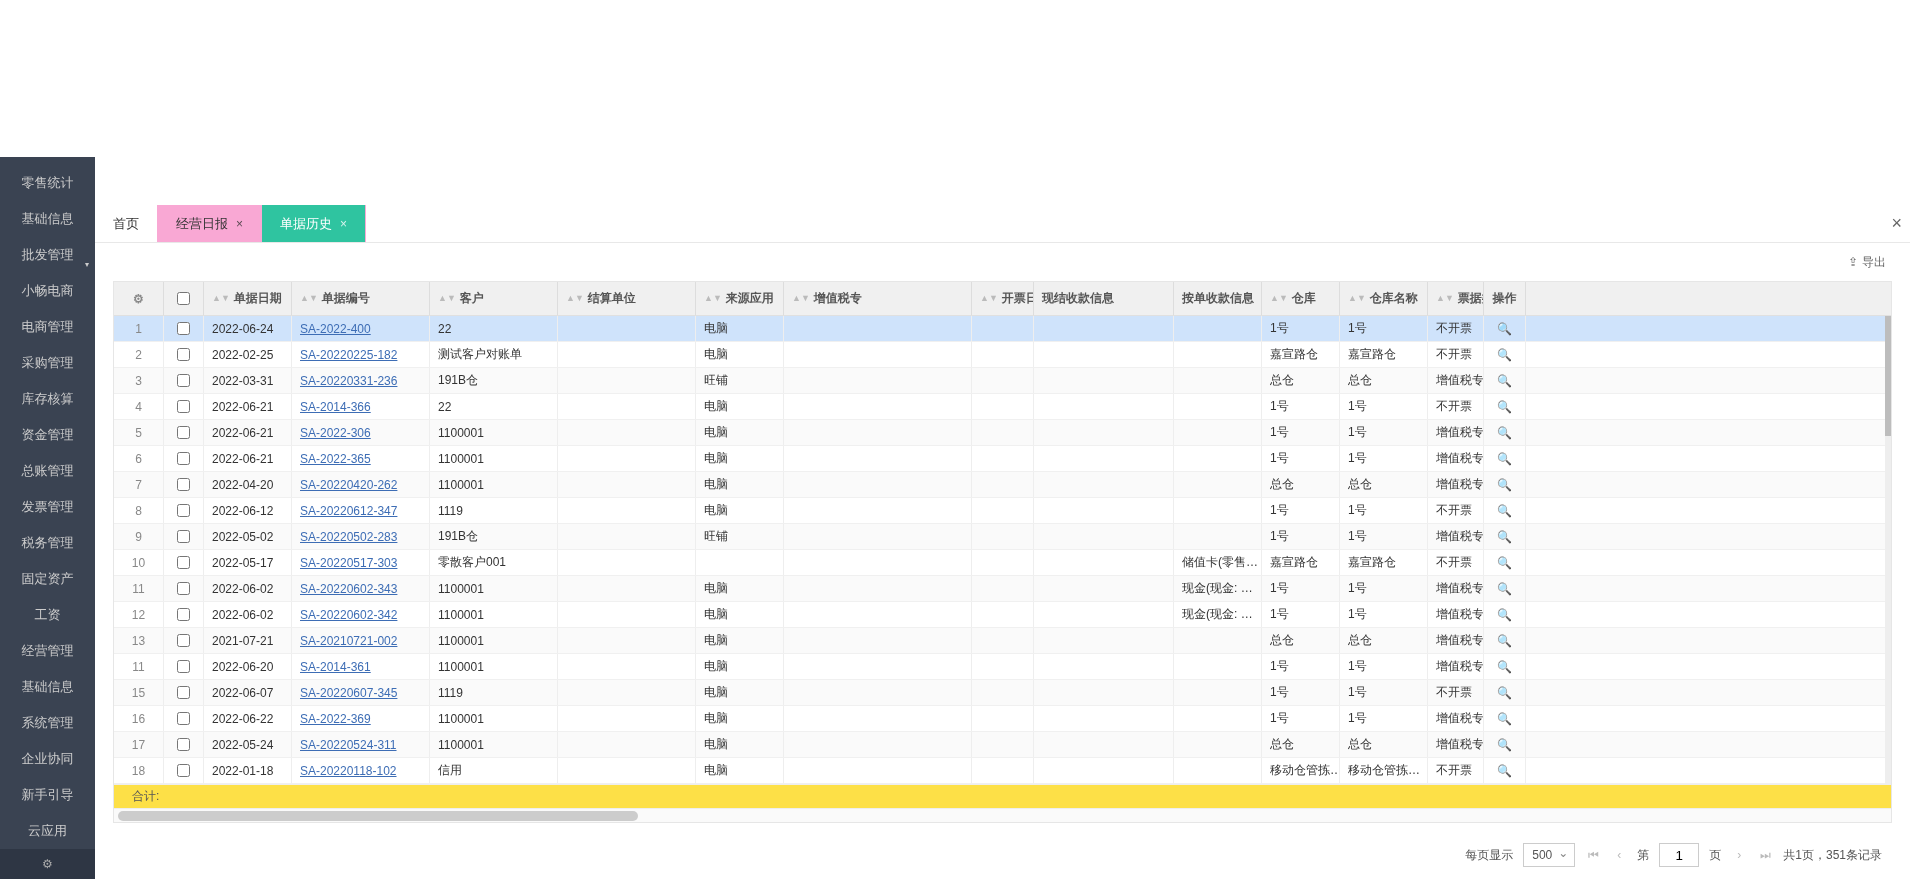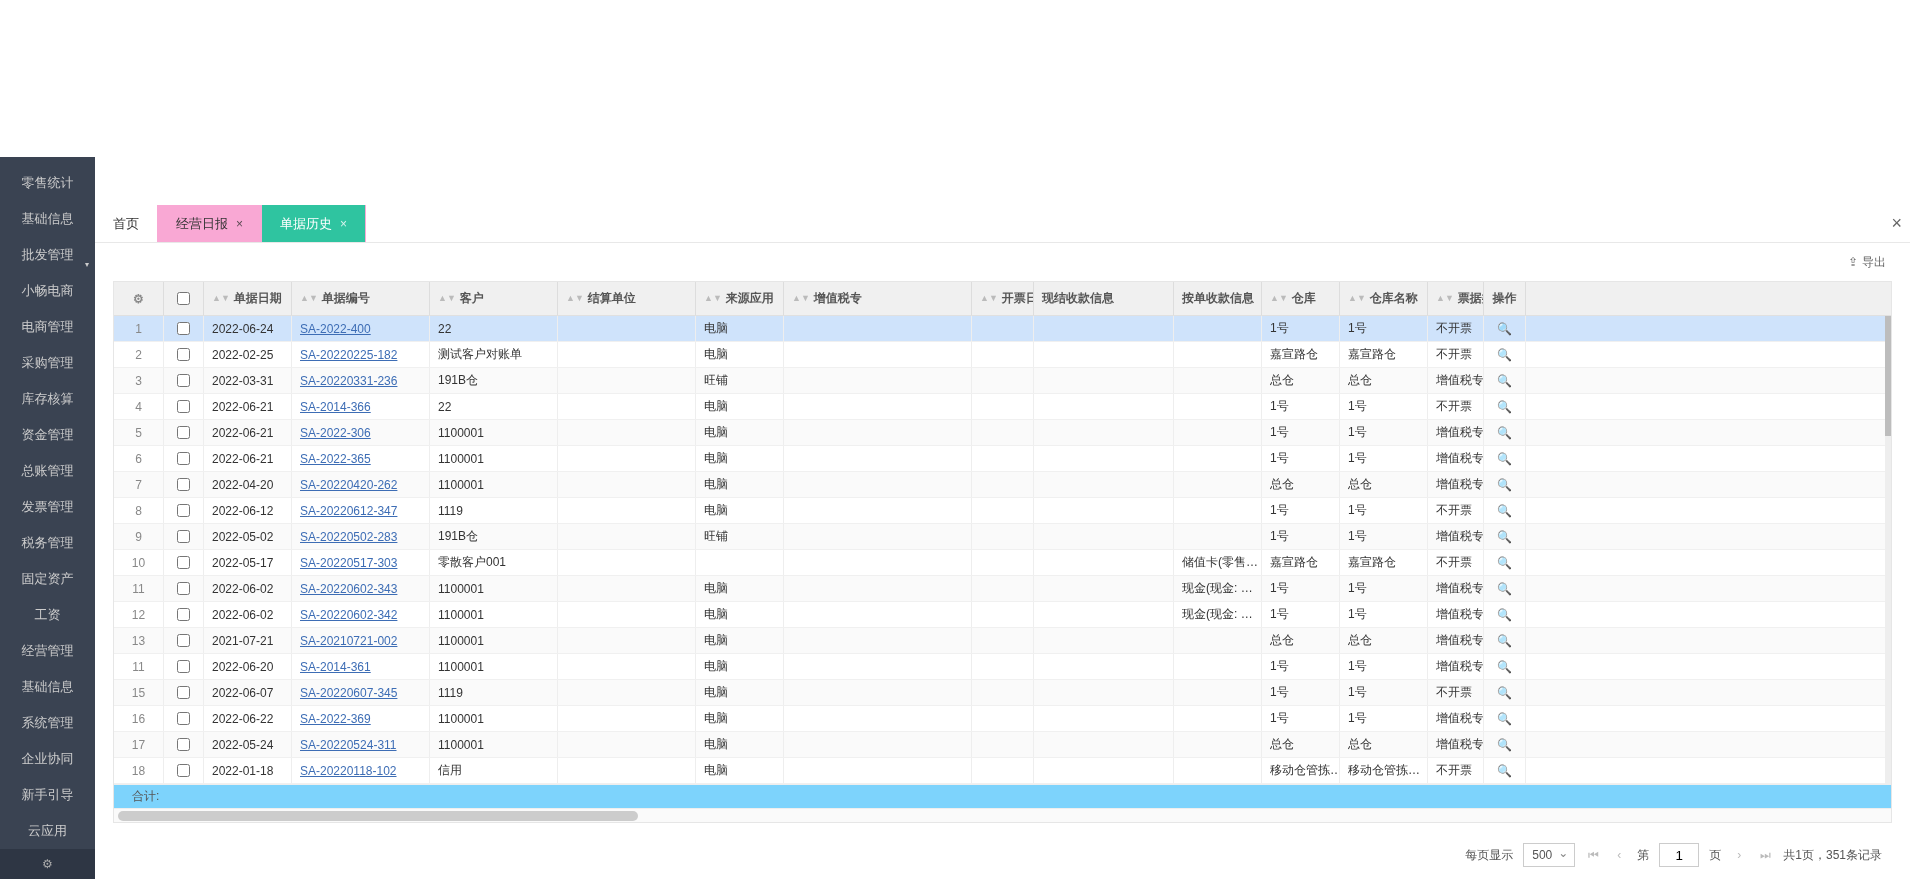--- a/index.html
+++ b/index.html
@@ -55,21 +55,21 @@
   .c-billcash{width:88px;}
   .c-wh    {width: 78px;}
   .c-whname{width: 88px;}
   .c-invtype{width:56px;}
   .c-op    {width: 42px; justify-content:center;}
   
   .link { color:#3d6db5; text-decoration: underline; cursor:pointer;}
   .chk { width:13px; height:13px; }
   .search-ic { color:#888; cursor:pointer;}
   
-  .summary-row { height: 24px; background: #7dd3fc; display:flex; align-items:center; padding-left:18px; color:#555; border-top:1px solid #eee;}
+  .summary-row { height: 24px; background: #fde047; display:flex; align-items:center; padding-left:18px; color:#555; border-top:1px solid #eee;}
   
   .hscroll { height:14px; background:#fafafa; position:relative; border-top:1px solid #eee;}
   .hscroll-thumb { position:absolute; top:2px; left:4px; height:10px; width:520px; background:#ccc; border-radius:5px;}
   
   
   .pager { height: 48px; display:flex; align-items: center; justify-content: flex-end; gap: 10px; padding: 0 28px; color:#555;}
   .page-select{ border:1px solid #ccc; height:24px; padding:0 22px 0 8px; background:#fff; position:relative; display:inline-flex; align-items:center; cursor:pointer;}
   .page-select::after{content:"⌄"; position:absolute; right:6px; top:2px; color:#888;}
   .page-input{ width:40px; height:24px; border:1px solid #ccc; text-align:center;}
   .page-btn{ color:#bbb; cursor:pointer; width:16px; text-align:center;}

